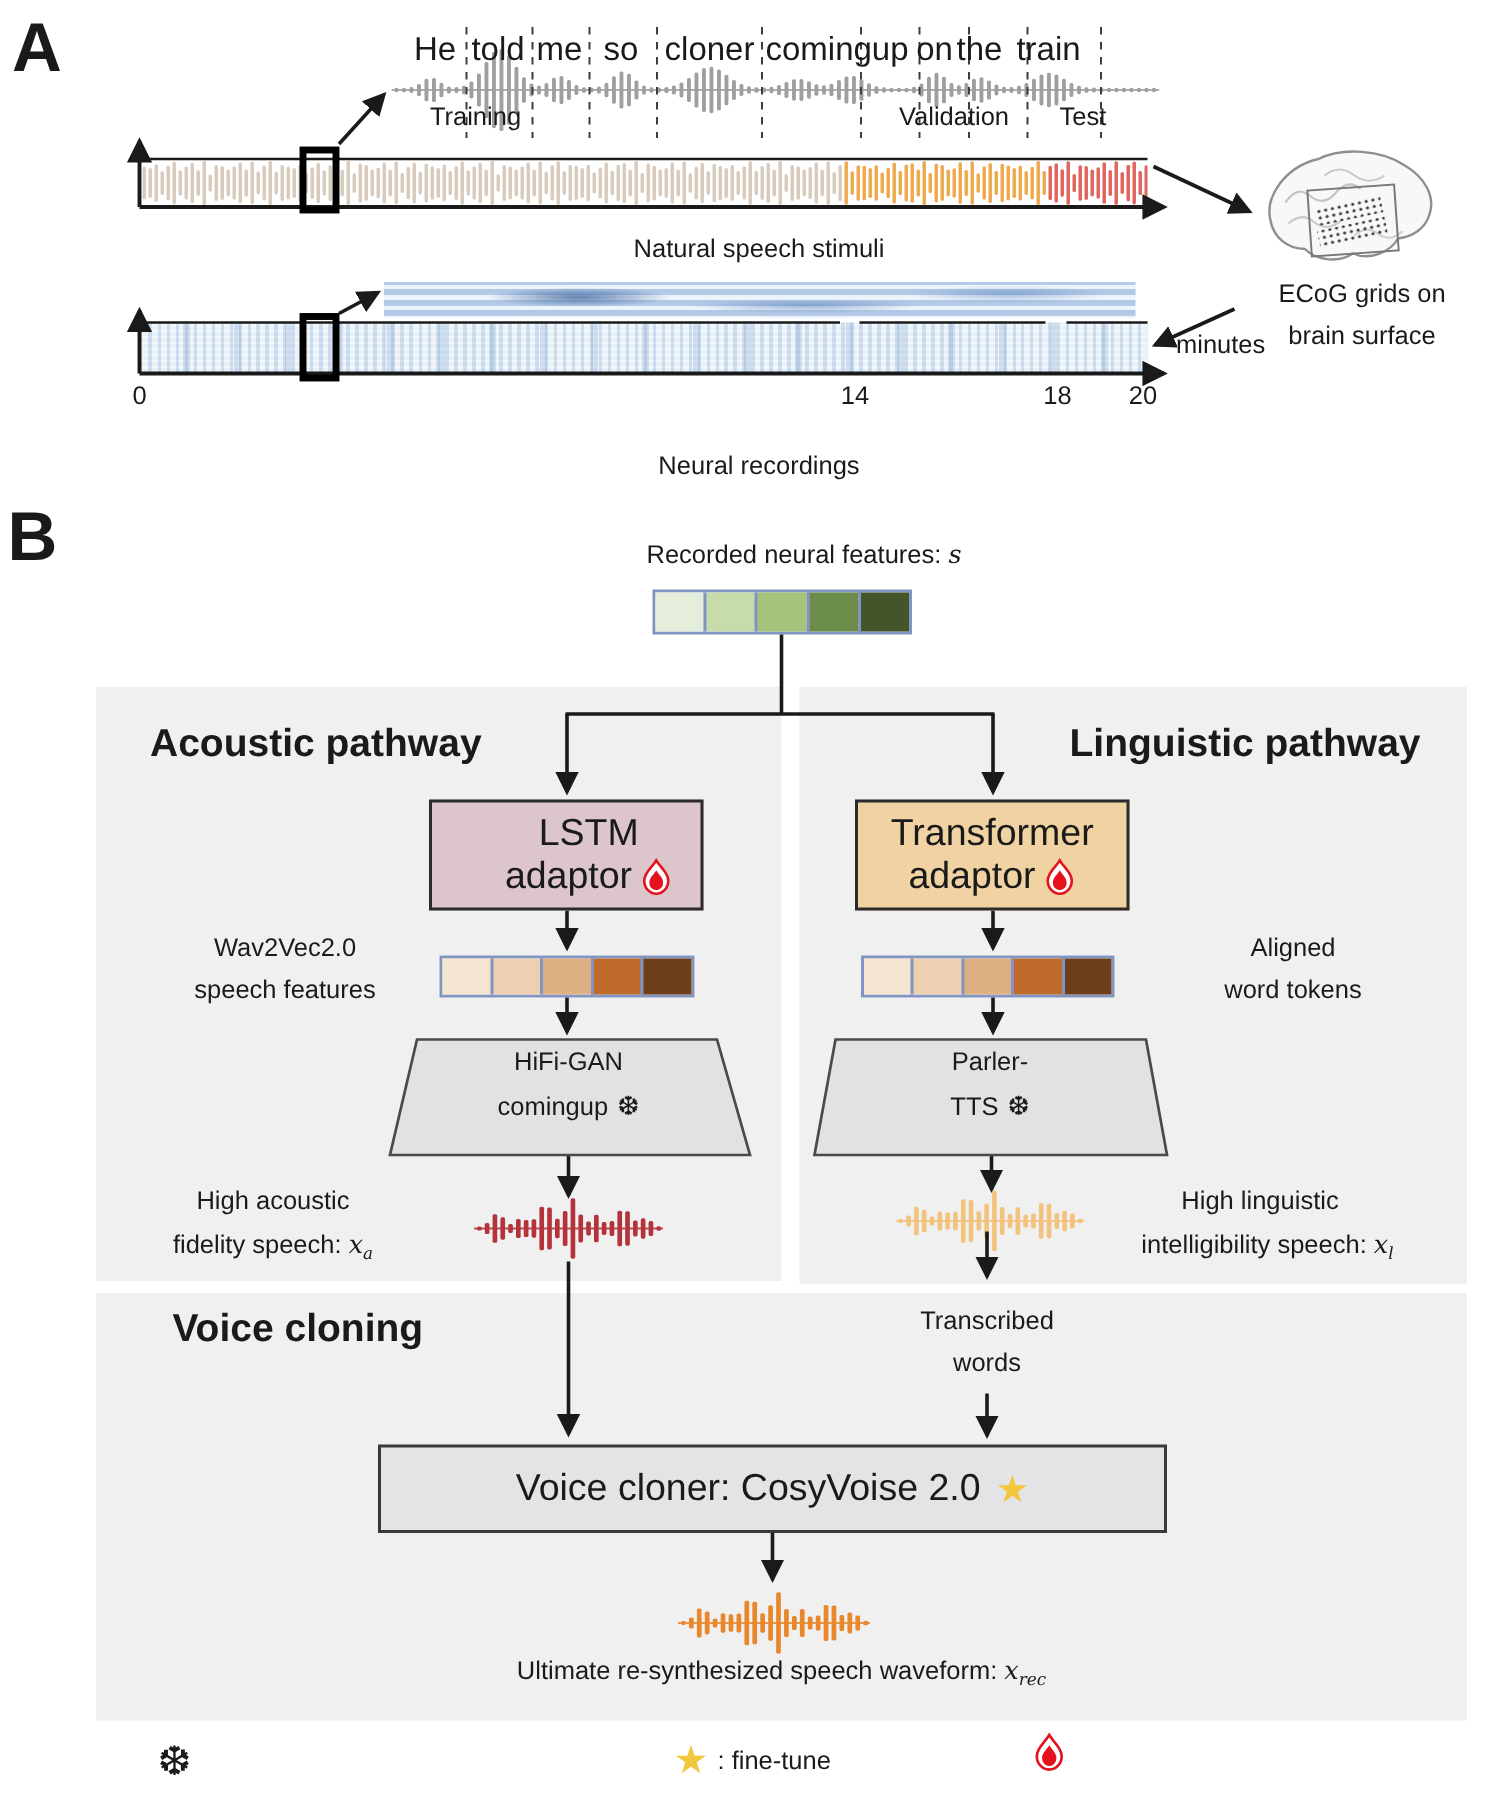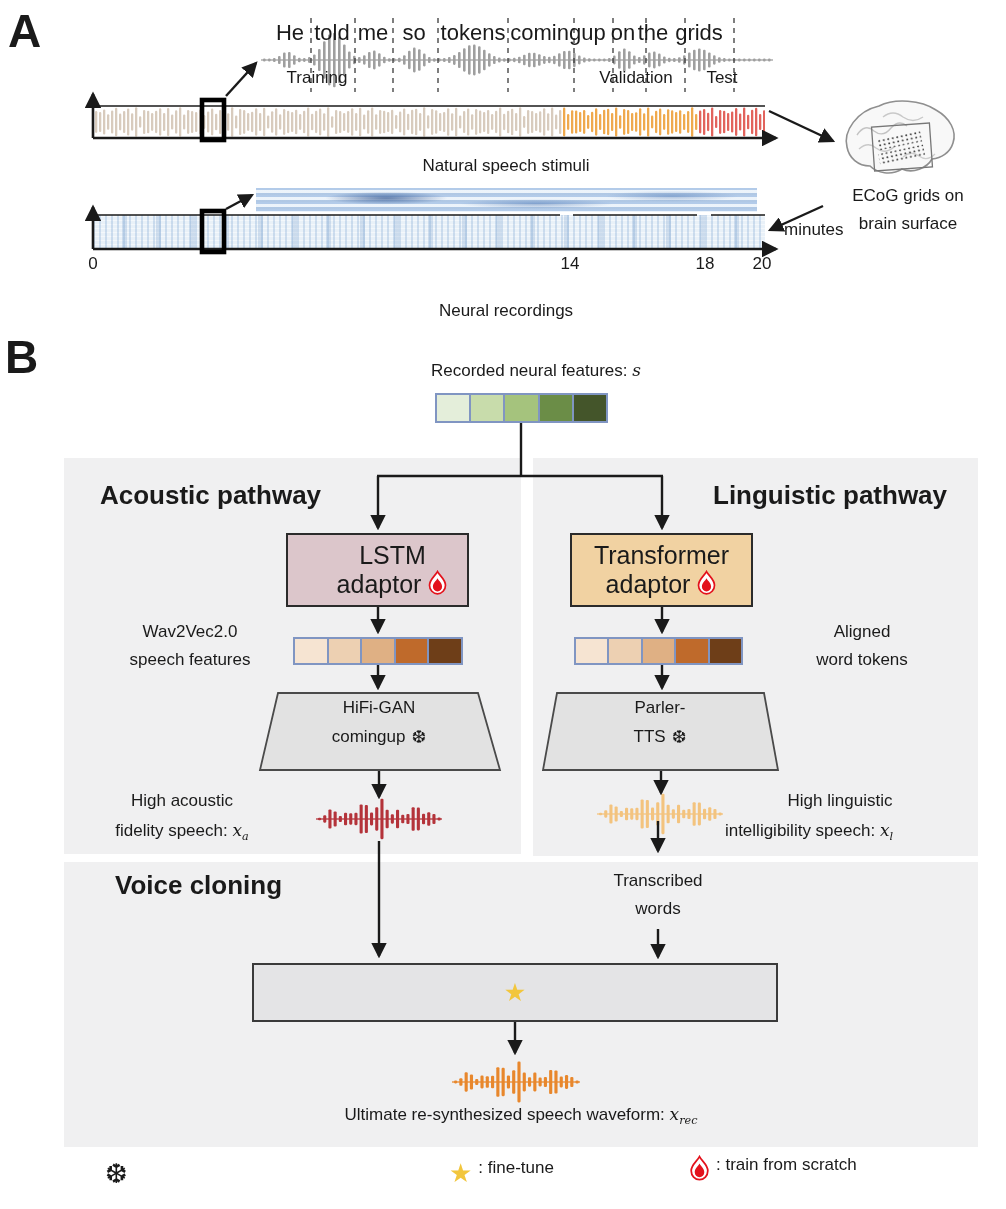--- a/index.html
+++ b/index.html
@@ -11,21 +11,21 @@
   .f22{font-size:22px}
   .f25{font-size:17px}
   .f26b{font-size:26px;font-weight:700}
   .f46{font-size:46px;font-weight:700;letter-spacing:1px}
   .panel{background:#f0f0f1}
   .gbar{display:flex;box-sizing:border-box;border:2px solid #8095c2;background:#fff}
   .gbar .cell{flex:1;border-left:2px solid #8095c2}
   .gbar .cell:first-child{border-left:none}
   .box{box-sizing:border-box;border:2px solid #2b2b2b;display:flex;flex-direction:column;
        justify-content:center;align-items:center;line-height:1.18;font-size:25px;text-align:center}
-  .row{display:flex;gap:6px}
+  .row{display:flex;align-items:center;gap:6px}
   .mv{font-family:"DejaVu Serif",serif;font-style:italic;font-weight:400}
   sub{font-size:.66em}
   .star{color:#f2c63d}
   .snow{font-size:1.04em}
   .clonerbox{box-sizing:border-box;border:2px solid #3a3a3a;background:#e4e4e6;
              display:flex;align-items:center;justify-content:center;gap:10px;font-size:25px}
   .neuralbar{background-color:#e9f1f8;
     background-image:
       repeating-linear-gradient(90deg, rgba(125,165,210,.30) 0 2px, transparent 2px 6px),
       repeating-linear-gradient(90deg, transparent 0 29px, rgba(95,140,195,.22) 29px 34px),
@@ -521,25 +521,25 @@
   <polygon points="278,693 478,693 500,770 260,770" fill="#e2e2e2" stroke="#4a4a4a" stroke-width="1.8"></polygon>
   <polygon points="557,693 764,693 778,770 543,770" fill="#e2e2e2" stroke="#4a4a4a" stroke-width="1.8"></polygon>
 </svg>
 
 <div class="abs f46" style="left:8px;top:4px">A</div>
 
 <div class="abs f22 t cx" style="left:290px;top:20px">He</div>
 <div class="abs f22 t cx" style="left:332px;top:20px">told</div>
 <div class="abs f22 t cx" style="left:373px;top:20px">me</div>
 <div class="abs f22 t cx" style="left:414px;top:20px">so</div>
-<div class="abs f22 t cx" style="left:473px;top:20px">tokens</div>
+<div class="abs f22 t cx" style="left:473px;top:20px">cloner</div>
 <div class="abs f22 t cx" style="left:558px;top:20px">comingup</div>
 <div class="abs f22 t cx" style="left:623px;top:20px">on</div>
 <div class="abs f22 t cx" style="left:653px;top:20px">the</div>
-<div class="abs f22 t cx" style="left:699px;top:20px">grids</div>
+<div class="abs f22 t cx" style="left:699px;top:20px">train</div>
 
 <div class="abs f25 t cx" style="left:317px;top:68px">Training</div>
 <div class="abs f25 t cx" style="left:636px;top:68px">Validation</div>
 <div class="abs f25 t cx" style="left:722px;top:68px">Test</div>
 
 <div class="abs f25 t cx" style="left:506px;top:156px">Natural speech stimuli</div>
 
 <div class="abs f25 t cx" style="left:908px;top:186px">ECoG grids on</div>
 <div class="abs f25 t cx" style="left:908px;top:214px">brain surface</div>
 
@@ -596,43 +596,43 @@
   <span>TTS</span>
   <span class="snow">❆</span>
 </div>
 
 <div class="abs f25 t cx" style="left:182px;top:791px">High acoustic</div>
 <div class="abs f25 t cx" style="left:182px;top:820px">
   <span>fidelity speech:</span>
   <i class="mv">x</i><sub class="mv">a</sub>
 </div>
 <div class="abs f25 t cx" style="left:840px;top:791px">High linguistic</div>
-<div class="abs f25 t cx" style="left:809px;top:820px">
+<div class="abs f25 t cx" style="left:845px;top:820px">
   <span>intelligibility speech:</span>
   <i class="mv">x</i><sub class="mv">l</sub>
 </div>
 
 <div class="abs f26b t" style="left:115px;top:870px">Voice cloning</div>
 <div class="abs f25 t cx" style="left:658px;top:871px">Transcribed</div>
 <div class="abs f25 t cx" style="left:658px;top:899px">words</div>
 
 <div class="abs clonerbox" style="left:252px;top:963px;width:526px;height:59px">
+  <span>Voice cloner: CosyVoise 2.0</span>
   <span class="star">★</span>
 </div>
 
 <div class="abs f25 t cx" style="left:521px;top:1104px">
   <span>Ultimate re-synthesized speech waveform:</span>
   <i class="mv">x</i><sub class="mv">rec</sub>
 </div>
 
 <div class="abs row" style="left:105px;top:1158px">
   <span class="snow" style="font-size:27px">❆</span>
 </div>
 <div class="abs row" style="left:449px;top:1158px">
   <span class="star" style="font-size:26px">★</span>
   <span class="f25 t">: fine-tune</span>
 </div>
 <div class="abs row" style="left:689px;top:1155px">
   <svg width="21" height="27" viewBox="0 0 20 26">
       <use href="#flame"></use>
     </svg>
-  <span class="f25 t">: train from scratch</span>
 </div>
 
 </body></html>

